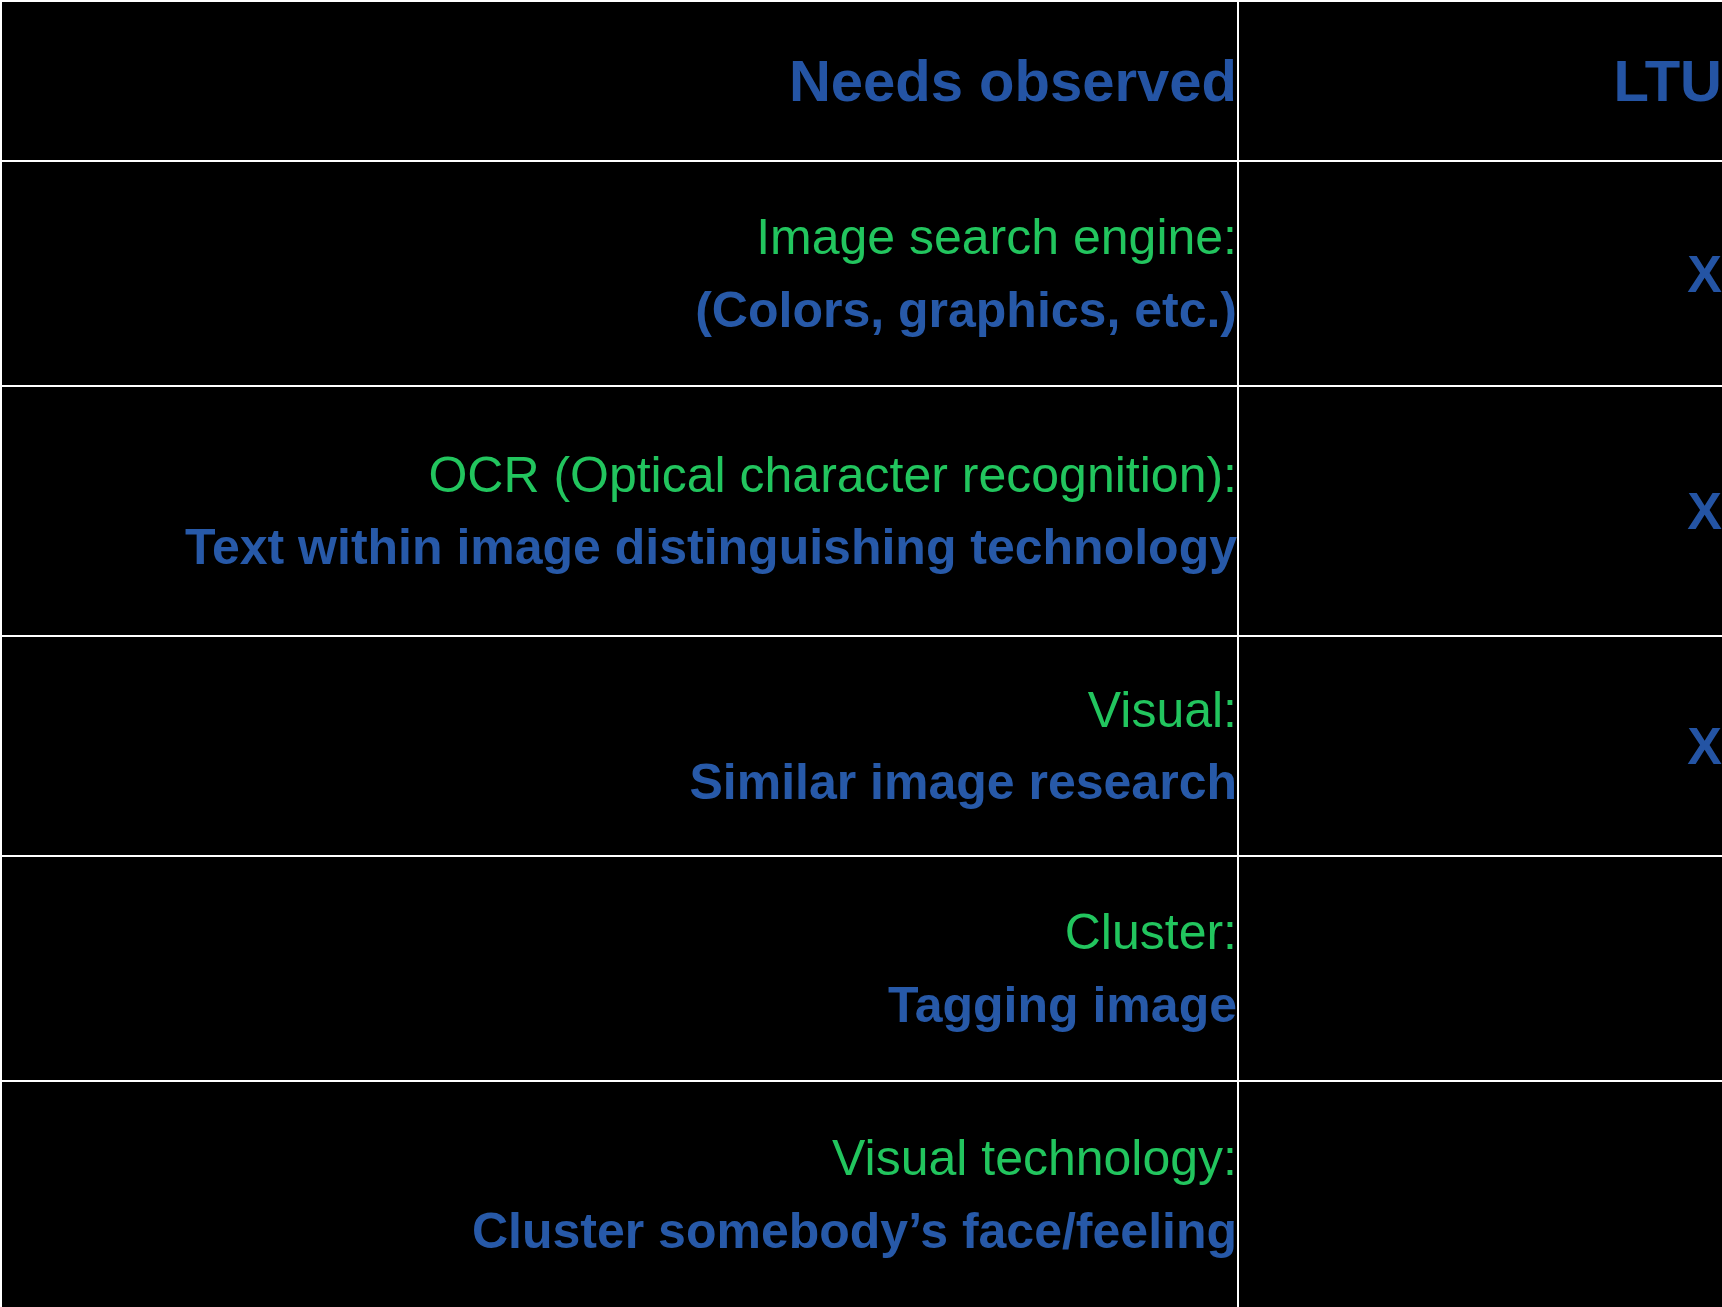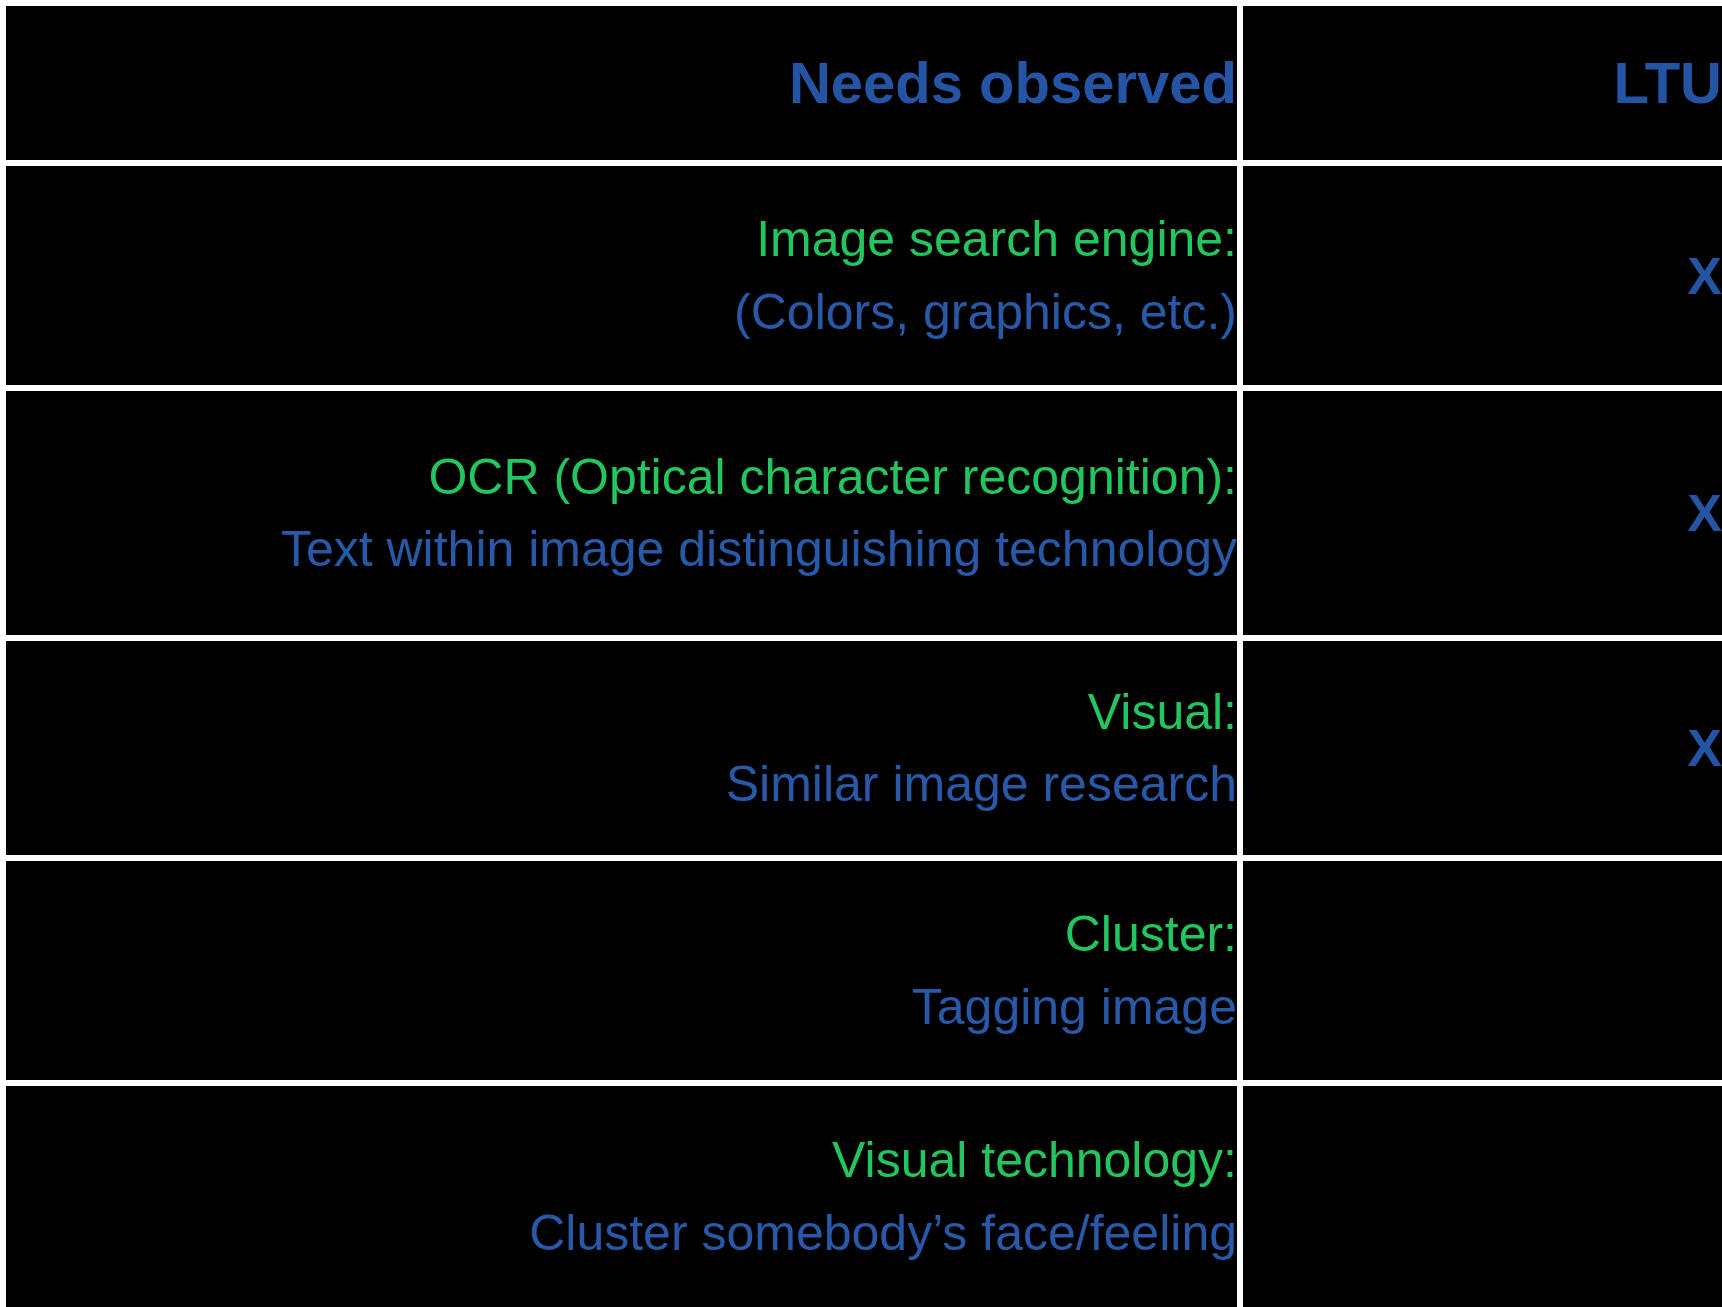--- a/index.html
+++ b/index.html
@@ -12,21 +12,21 @@
     font-family: "Liberation Sans", sans-serif;
   }
   table.needs-table {
     width: 1722px;
     height: 1307px;
     border-collapse: collapse;
     table-layout: fixed;
     background: #000000;
   }
   table.needs-table td, table.needs-table th {
-    border: 6px solid #ffffff;
+    border: 2px solid #ffffff;
     vertical-align: middle;
     padding: 0;
     text-align: right;
   }
   col.col-needs { width: 1237px; }
   col.col-ltu   { width: 485px; }
 
   .needs-cell {
     text-align: right;
     padding-right: 30px;
@@ -41,21 +41,21 @@
     line-height: 1.2;
   }
   .row-title {
     color: #22c55e;
     font-weight: 400;
     font-size: 50px;
     line-height: 1.45;
   }
   .row-desc {
     color: #2759A8;
-    font-weight: 400;
+    font-weight: 700;
     font-size: 50px;
     line-height: 1.45;
   }
   .x-mark {
     color: #2454A4;
     font-weight: 700;
     font-size: 52px;
     line-height: 1;
   }
   tr.r-header { height: 160px; }

